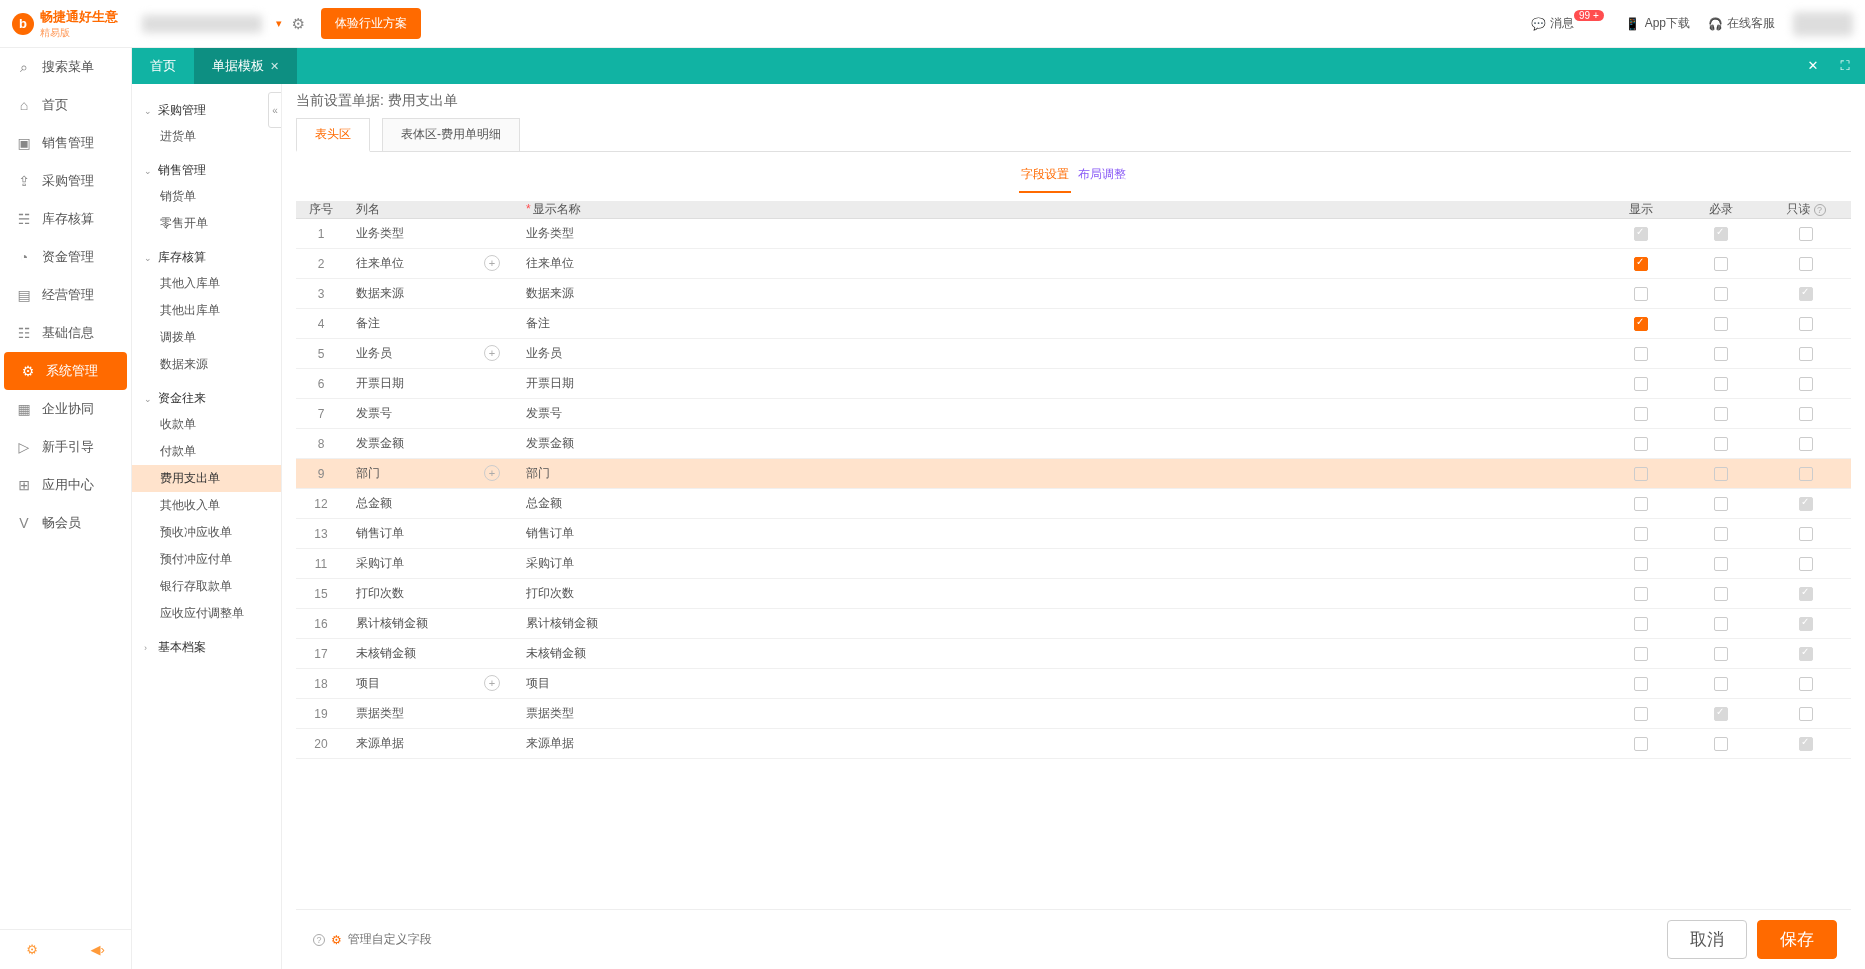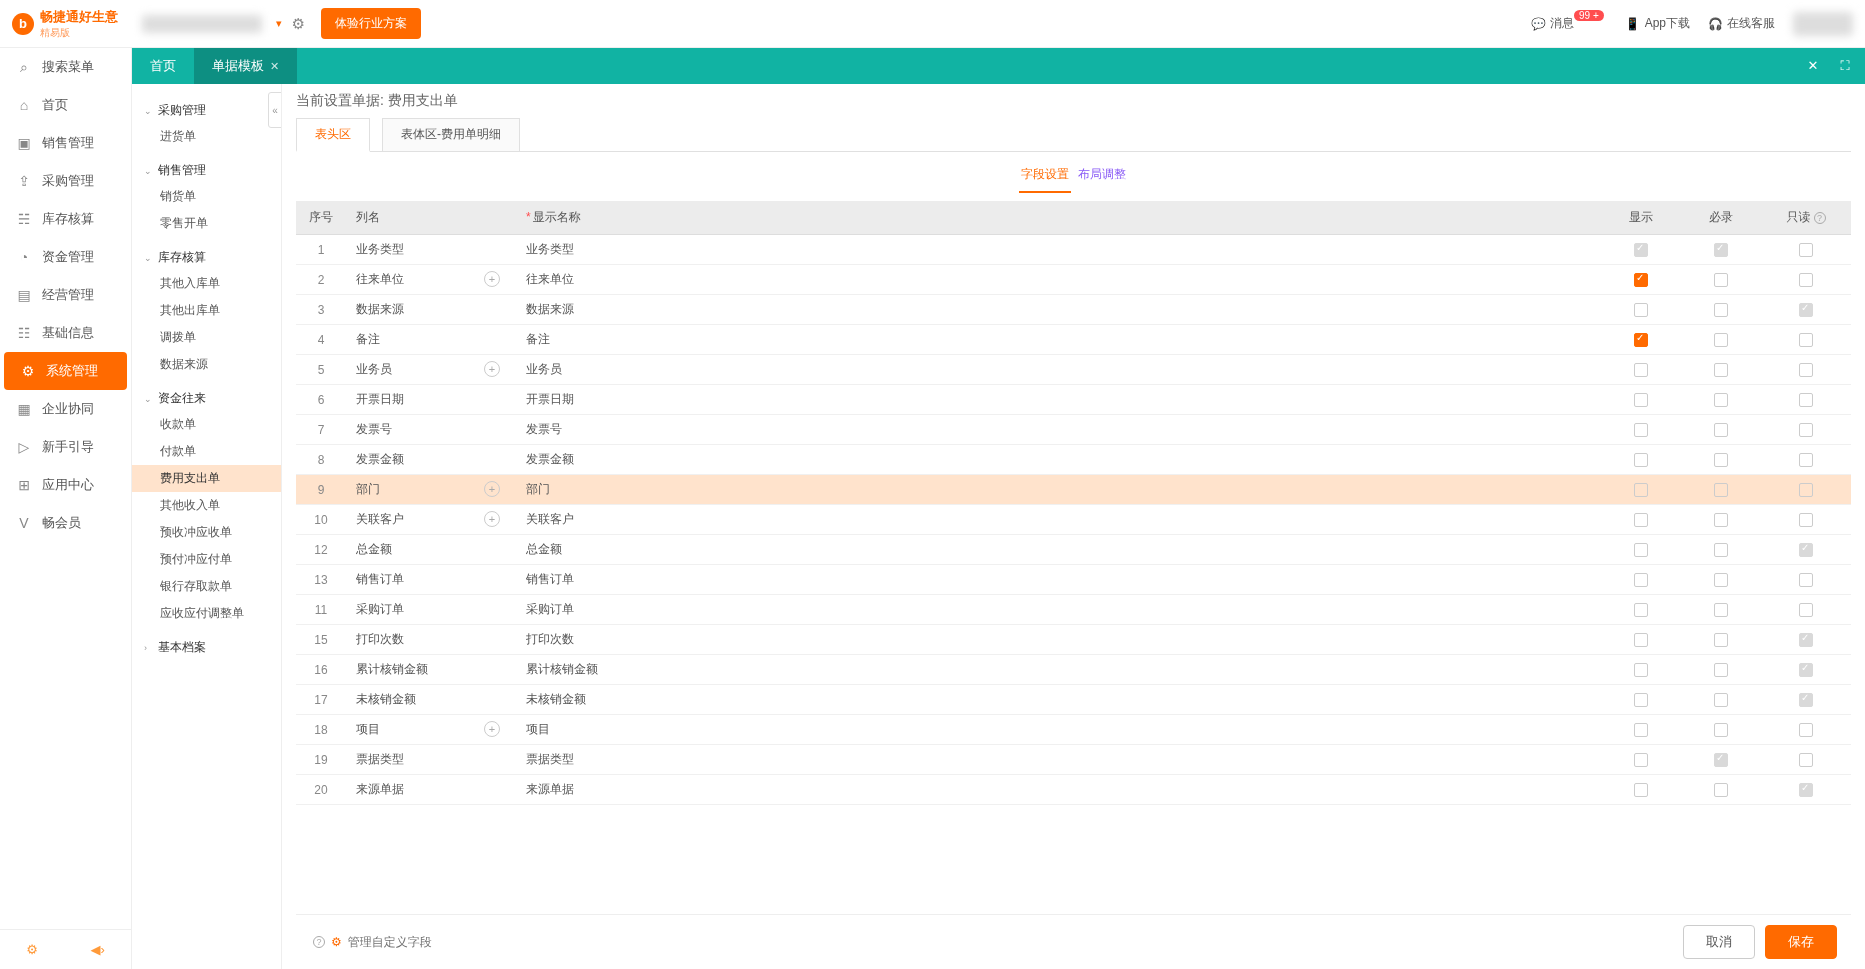--- a/index.html
+++ b/index.html
@@ -59,42 +59,42 @@
 .area-tabs { display:flex; gap:12px;}
 .area-tabs .atab { border:1px solid #e0e0e0; padding:7px 18px; font-size:12px; cursor:pointer; background:#fff; color:#555; border-bottom:none;}
 .area-tabs .atab.active { color:#ff6a00; border-bottom:2px solid #fff; position:relative; z-index:2;}
 .area-tabs .atab:not(.active){background:#fafafa;}
 .subtab-row { display:flex; justify-content:center; gap:5px; padding:10px 0 8px; font-size:12px; border-top:1px solid #e0e0e0; margin-top:-1px;}
 .subtab-row .stab { padding:4px 2px 8px; cursor:pointer; color:#8b5cf6;}
 .subtab-row .stab.active { color:#ff6a00; border-bottom:2px solid #ff6a00;}
 
 .table-wrap { flex:1; overflow:auto; border:0; }
 table { width:100%; border-collapse:collapse; font-size:12px;}
-thead th { background:#ececec; padding:8px 10px; text-align:left; font-weight:normal; color:#555; border-bottom:1px solid #ddd;}
+thead th { background:#ececec; padding:0 10px; text-align:left; font-weight:normal; color:#555; border-bottom:1px solid #ddd;}
 thead th.center{text-align:center;}
 tbody td { padding:6px 10px; border-bottom:1px solid #f0f0f0; color:#555;}
 tbody tr.highlight { background:#ffe3cc;}
 td.idx{text-align:center; width:50px; color:#888;}
 .plus-circle { display:inline-flex; width:16px; height:16px; border:1px solid #ccc; border-radius:50%; align-items:center; justify-content:center; font-size:11px; color:#aaa; cursor:pointer; float:right; margin-right:6px;}
 .req-star{color:#ff4d4f; margin-right:2px;}
 .chk { display:inline-block; width:14px; height:14px; border:1px solid #ccc; border-radius:2px; vertical-align:middle; position:relative;}
 .chk.on { background:#ff6a00; border-color:#ff6a00;}
 .chk.on::after{content:"✓"; color:#fff; font-size:10px; position:absolute; left:1px; top:-2px;}
 .chk.on-grey { background:#d9d9d9; border-color:#d9d9d9;}
 .chk.on-grey::after{content:"✓"; color:#fff; font-size:10px; position:absolute; left:1px; top:-2px;}
 td.cbcell{text-align:center; width:80px;}
 .help-q{display:inline-block; width:12px; height:12px; border:1px solid #aaa; border-radius:50%; font-size:9px; line-height:11px; text-align:center; color:#aaa; margin-left:3px;}
 
 
 .footer { display:flex; align-items:center; padding:10px 14px; border-top:1px solid #eee; margin-top:4px;}
 .footer-left { display:flex; align-items:center; gap:6px; color:#ff6a00; font-size:12px;}
 .footer-left .q{color:#aaa;}
 .footer-left .gear2{color:#ff6a00;}
 .footer-right { margin-left:auto; display:flex; gap:10px;}
-.btn { padding:7px 22px; border-radius:4px; font-size:13px; cursor:pointer;}
+.btn { padding:7px 22px; border-radius:4px; font-size:17px; cursor:pointer;}
 .btn-default{background:#fff; border:1px solid #ccc; color:#555;}
 .btn-primary{background:#ff6a00; border:1px solid #ff6a00; color:#fff;}
 </style>
 </head>
 <body>
 
 <div class="app">
 
   <div class="topbar">
     <div class="logo">
@@ -341,28 +341,20 @@
                   </tr>
                   <tr class="highlight">
                     <td class="idx">9</td>
                     <td>部门<span class="plus-circle">+</span></td>
                     <td>部门</td>
                     <td class="cbcell"><span class="chk"></span></td>
                     <td class="cbcell"><span class="chk"></span></td>
                     <td class="cbcell"><span class="chk"></span></td>
                   </tr>
                   <tr>
-                    <td class="idx">10</td>
-                    <td>关联客户<span class="plus-circle">+</span></td>
-                    <td>关联客户</td>
-                    <td class="cbcell"><span class="chk"></span></td>
-                    <td class="cbcell"><span class="chk"></span></td>
-                    <td class="cbcell"><span class="chk"></span></td>
-                  </tr>
-                  <tr>
                     <td class="idx">12</td>
                     <td>总金额</td>
                     <td>总金额</td>
                     <td class="cbcell"><span class="chk"></span></td>
                     <td class="cbcell"><span class="chk"></span></td>
                     <td class="cbcell"><span class="chk on-grey"></span></td>
                   </tr>
                   <tr>
                     <td class="idx">13</td>
                     <td>销售订单</td>

